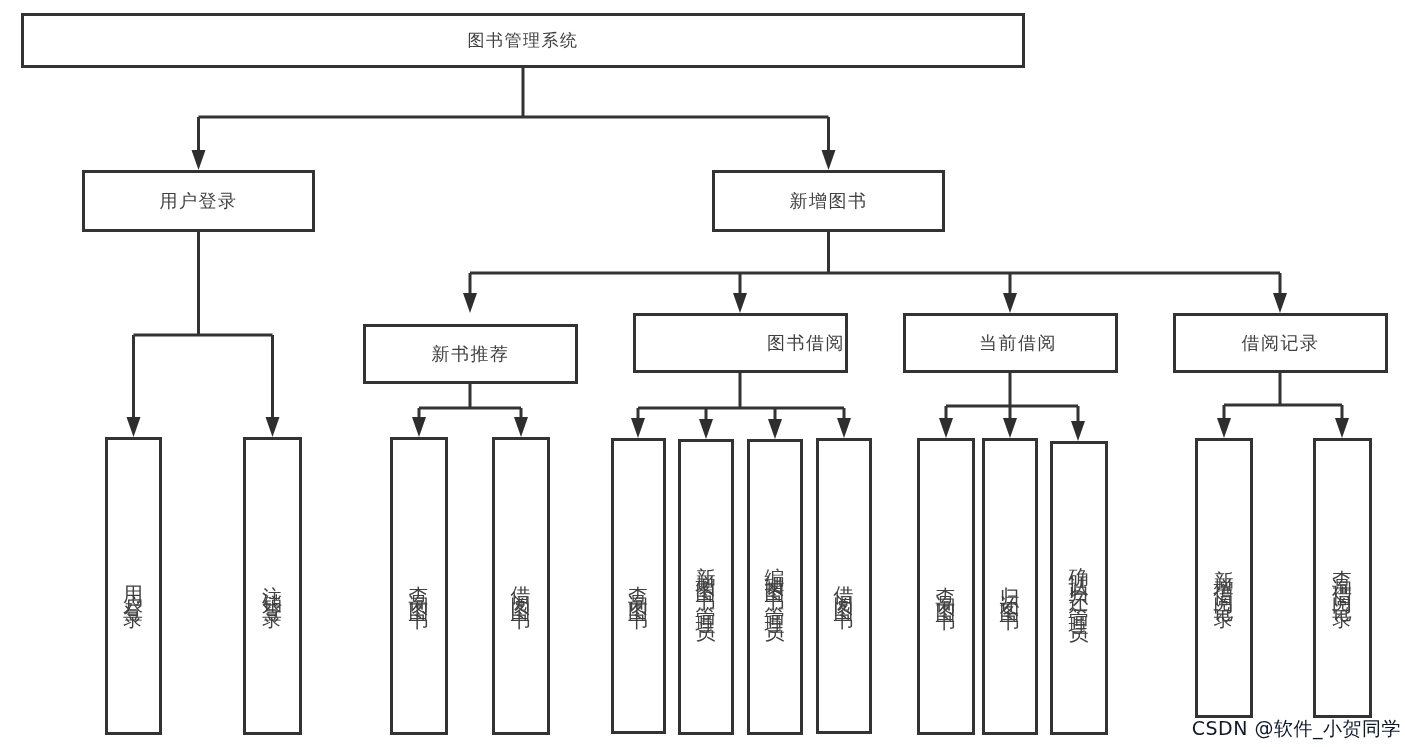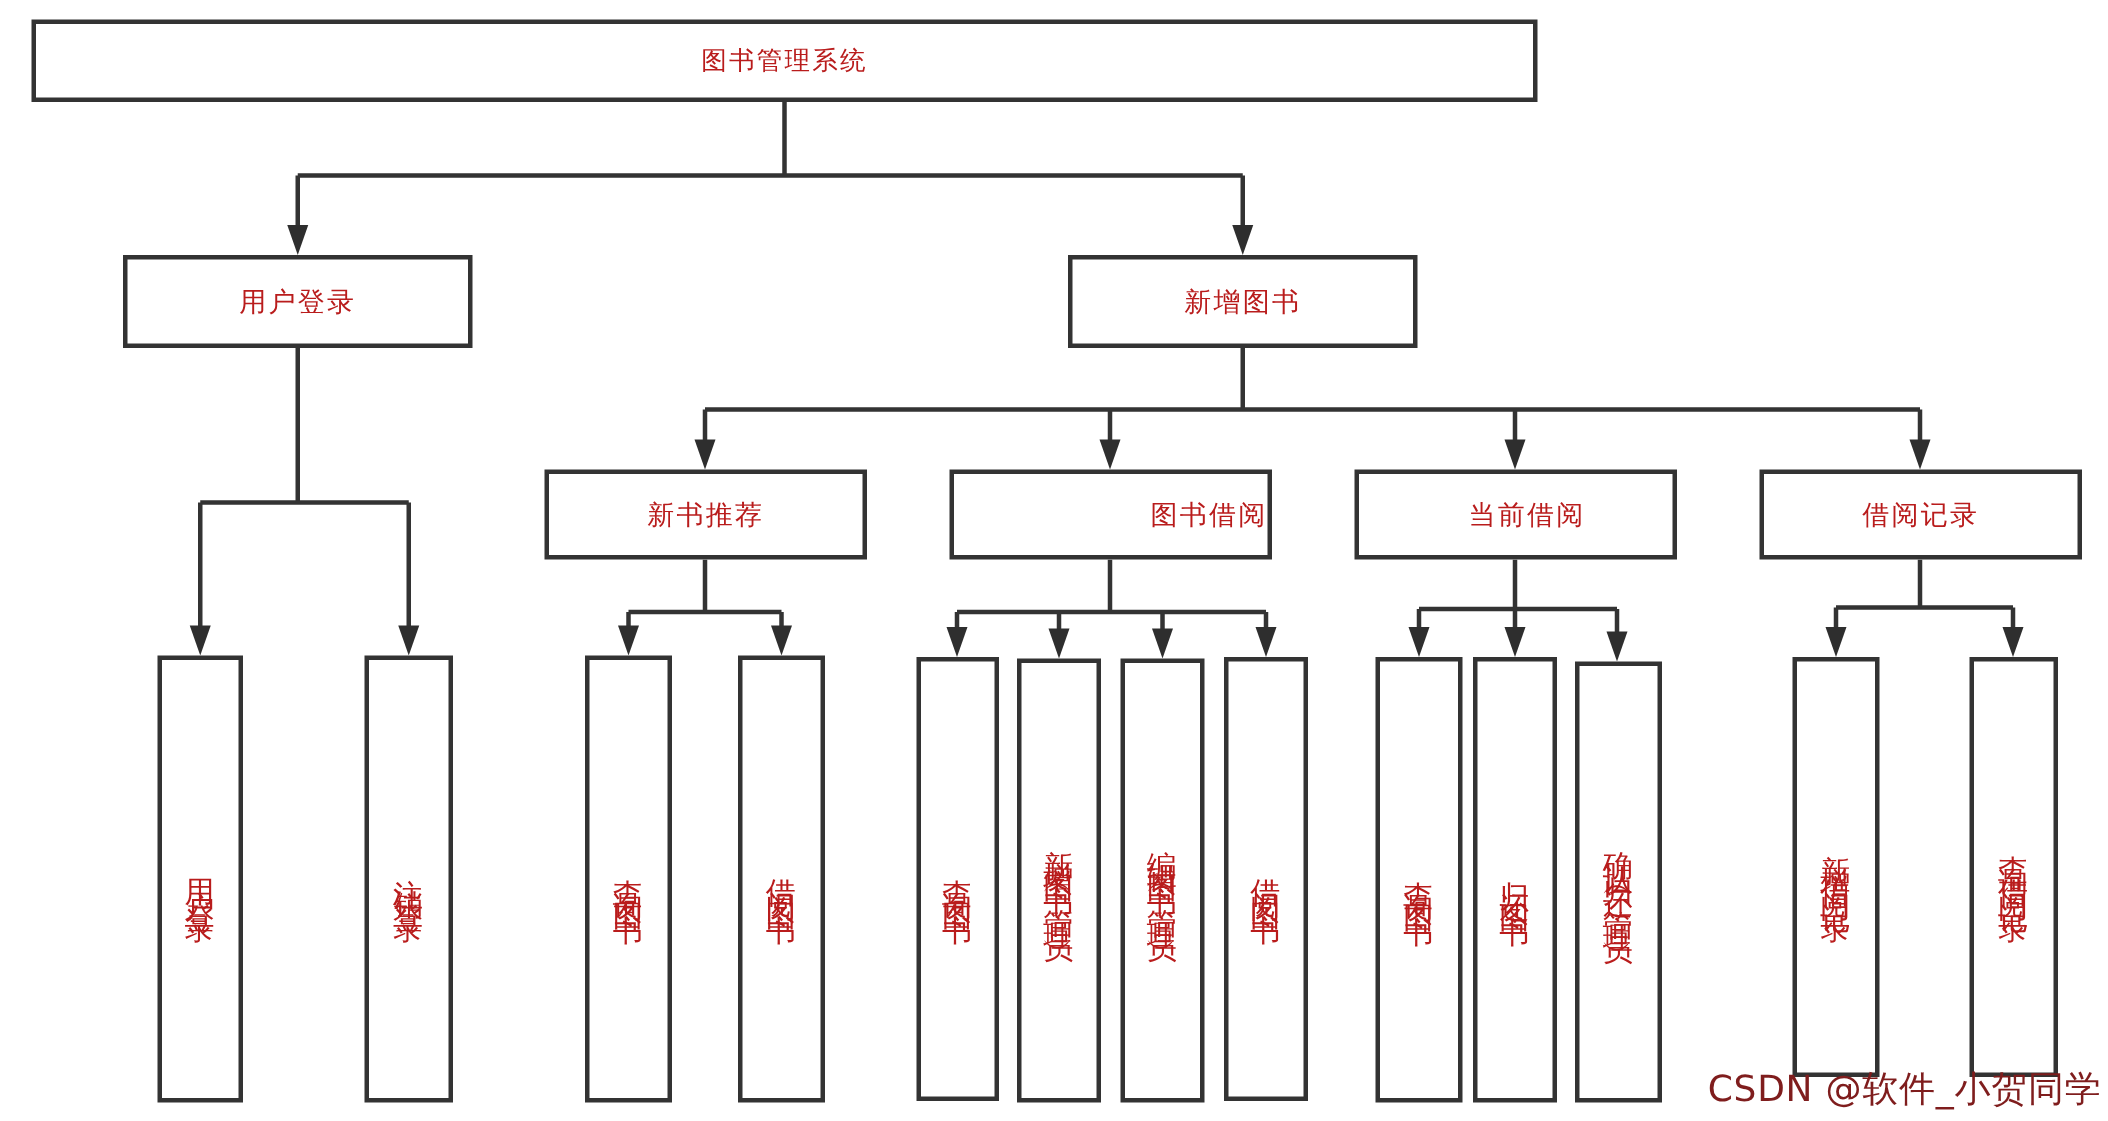--- a/index.html
+++ b/index.html
@@ -3,37 +3,37 @@
 <meta charset="utf-8">
 <style>
   html,body{margin:0;padding:0;background:#ffffff;}
   .stage{
     position:relative;width:1405px;height:747px;background:#ffffff;overflow:hidden;
     font-family:"DejaVu Sans","Liberation Sans",sans-serif;
   }
   .connectors{position:absolute;left:0;top:0;z-index:1;}
   .box{
     position:absolute;box-sizing:border-box;border:3px solid #333333;background:#ffffff;
-    display:flex;align-items:center;justify-content:center;color:#b91c1c;z-index:2;
+    display:flex;align-items:center;justify-content:center;color:#404040;z-index:2;
   }
   .h-label{font-size:18px;letter-spacing:1.5px;white-space:nowrap;}
   .root .h-label{font-size:17px;}
   .leaf .v-label{
     writing-mode:vertical-rl;text-orientation:mixed;
     font-size:20px;letter-spacing:8px;line-height:1;white-space:nowrap;
   }
   .watermark{
     position:absolute;right:4px;bottom:5px;z-index:6;
-    color:#7f1d1d;font-size:24px;letter-spacing:0.5px;white-space:nowrap;
+    color:#0f172a;font-size:19px;letter-spacing:0.5px;white-space:nowrap;
   }
   
   #n-root{left:21px;top:13px;width:1004px;height:55px;}
   #n-user-login{left:82px;top:170px;width:233px;height:62px;}
   #n-book-mgmt{left:712px;top:170px;width:233px;height:62px;}
-  #n-new-book{left:363px;top:313px;width:215px;height:60px;}
+  #n-new-book{left:363px;top:324px;width:215px;height:60px;}
   #n-book-borrow{left:633px;top:313px;width:215px;height:60px;justify-content:flex-end;}
   #n-cur-borrow{left:903px;top:313px;width:215px;height:60px;padding-left:15px;}
   #n-borrow-rec{left:1173px;top:313px;width:215px;height:60px;}
   #lf-a1{left:105px;top:437px;width:57px;height:298px;}
   #lf-a2{left:243px;top:437px;width:59px;height:298px;}
   #lf-b1{left:390px;top:437px;width:58px;height:298px;}
   #lf-b2{left:492px;top:437px;width:58px;height:298px;}
   #lf-c1{left:611px;top:438px;width:55px;height:296px;}
   #lf-c2{left:678px;top:439px;width:56px;height:296px;}
   #lf-c3{left:747px;top:439px;width:56px;height:296px;}

